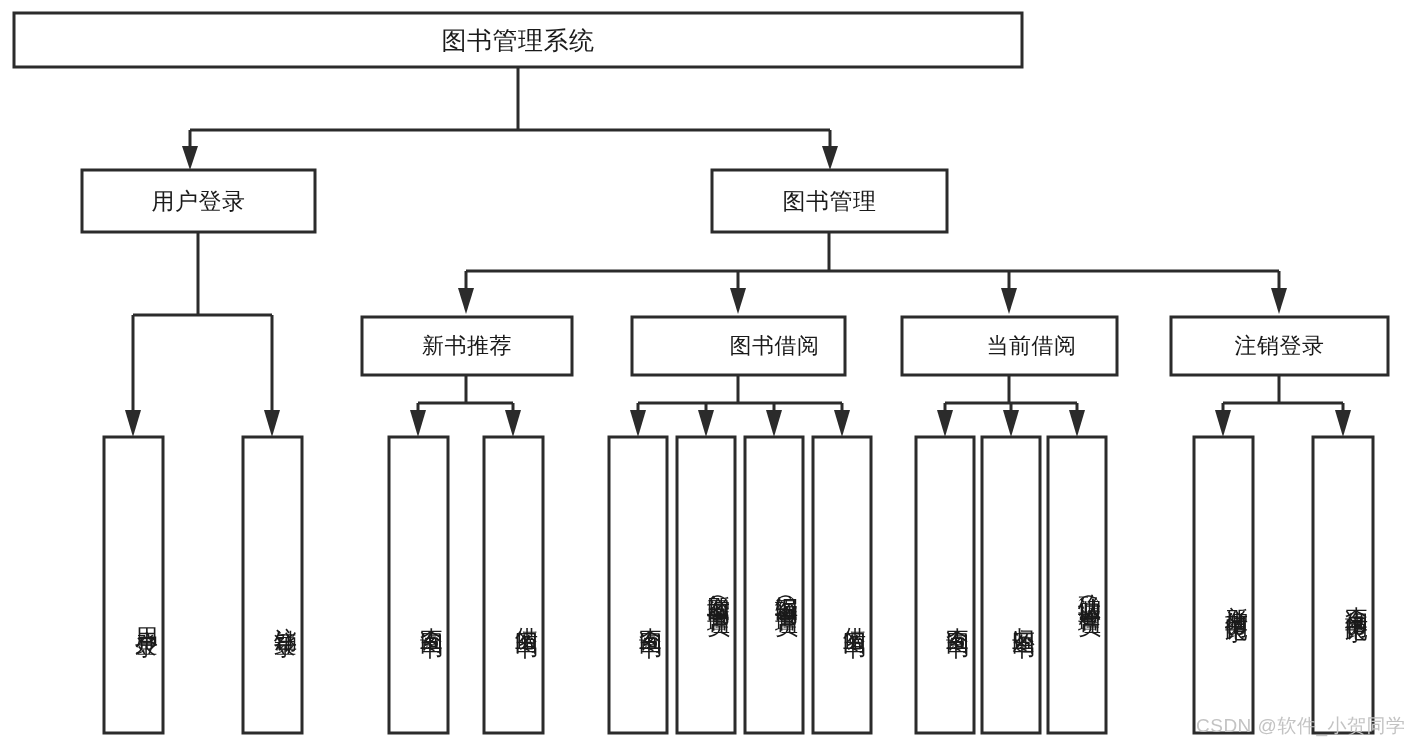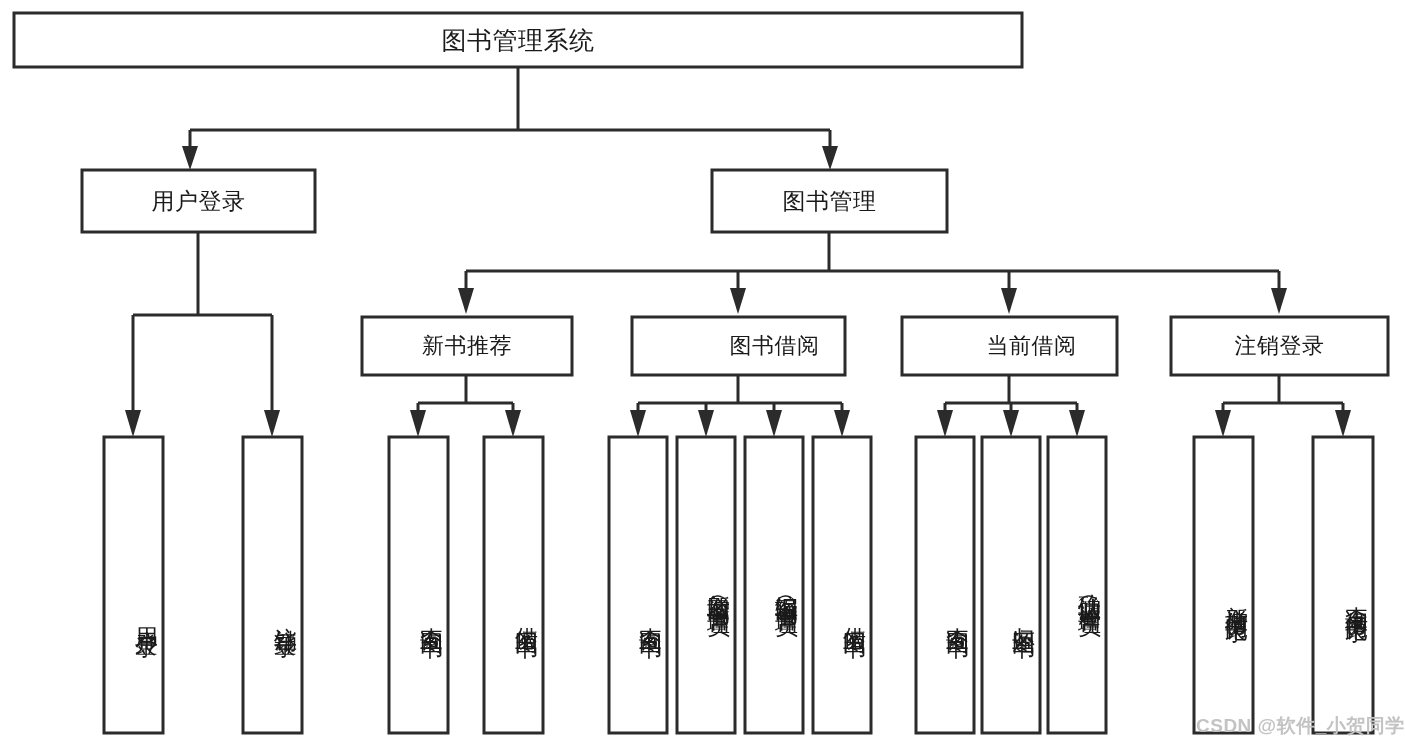--- a/index.html
+++ b/index.html
@@ -69,21 +69,20 @@
   .lvl1-label { font-size: 23px; }
   .lvl2-label { font-size: 22px; }
   .leaf-label { font-size: 23px; }
   .watermark {
     position: absolute;
     color: #c3c3c3;
     font-size: 19px;
     letter-spacing: 0.5px;
     white-space: nowrap;
     pointer-events: none;
-    font-weight: bold;
   }
 </style>
 </head>
 <body>
 
 <div id="diagram-root">
 
   <svg class="diagram-canvas" viewBox="0 0 1405 747" xmlns="http://www.w3.org/2000/svg">
 
     <g>

